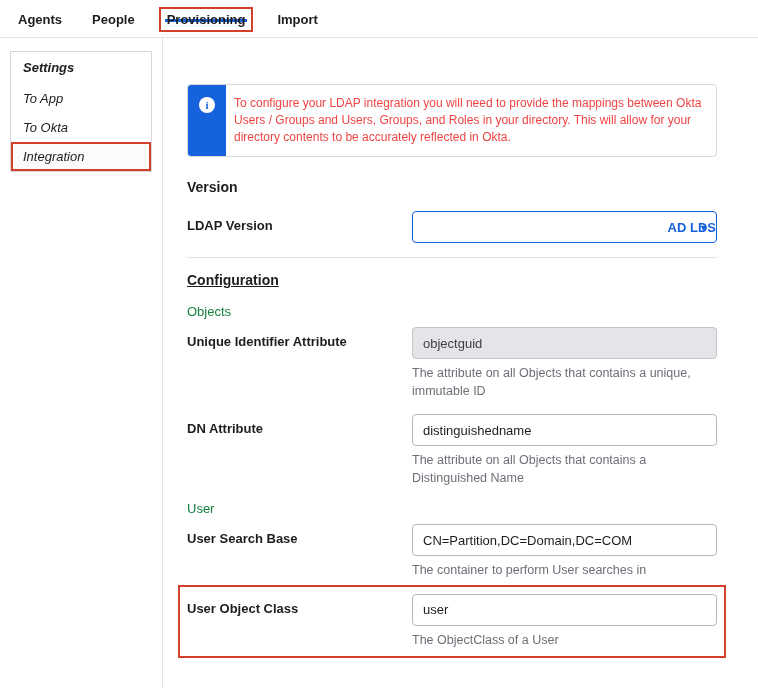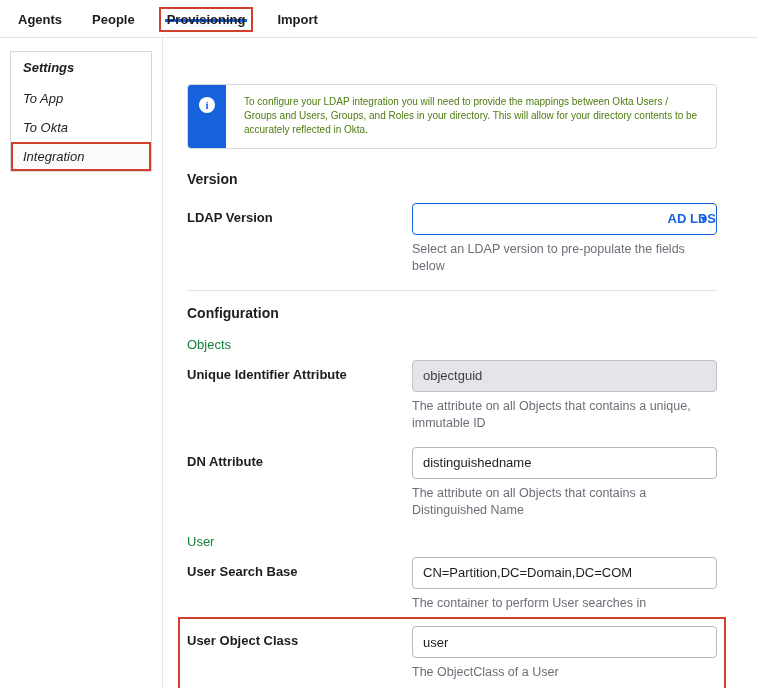--- a/index.html
+++ b/index.html
@@ -92,24 +92,24 @@
     background: #ffffff;
     color: #1662dd;
     font-weight: bold;
     font-size: 11px;
     font-family: "Liberation Serif", serif;
     display: flex;
     align-items: center;
     justify-content: center;
   }
   .banner-text {
-    padding: 10px 18px;
-    font-size: 10px;
+    padding: 10px 8px;
+    font-size: 12px;
     line-height: 1.42;
-    color: #4d7c0f;
+    color: #ef4444;
   }
 
   
   .section-title {
     font-size: 14px;
     font-weight: bold;
     margin: 22px 0 16px 0;
   }
   .group-label {
     color: #15803d;
@@ -228,27 +228,26 @@
 
     <h3 class="section-title">Version</h3>
 
     <div class="field-row">
       <div class="field-label">LDAP Version</div>
       <div class="field-control">
         <div class="select">
           <span>AD LDS</span>
           <span class="caret">▾</span>
         </div>
-        <div class="field-help">Select an LDAP version to pre-populate the fields below</div>
       </div>
     </div>
 
     <hr class="divider">
 
-    <h3 class="section-title" style="margin-top:0;">Configuration</h3>
+    <h3 class="section-title" style="margin-top:0;text-decoration:underline;">Configuration</h3>
 
     <div class="group-label objects-group">Objects</div>
 
     <div class="field-row">
       <div class="field-label">Unique Identifier Attribute</div>
       <div class="field-control">
         <input class="text-input" disabled="" value="objectguid" style="">
         <div class="field-help">The attribute on all Objects that contains a unique, immutable ID</div>
       </div>
     </div>

